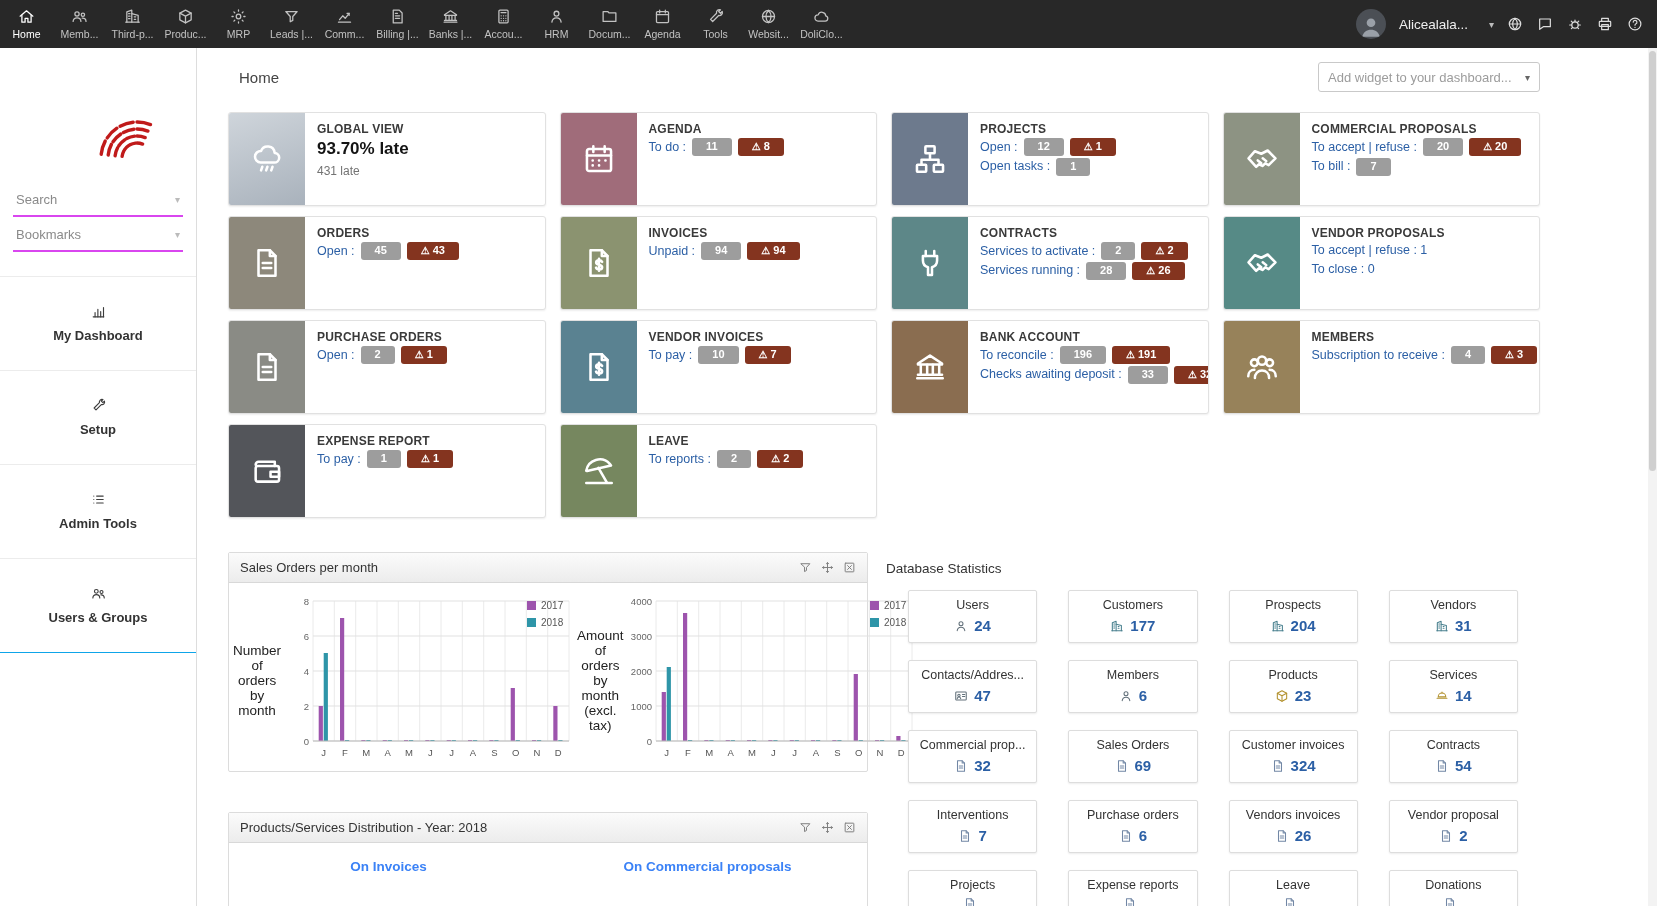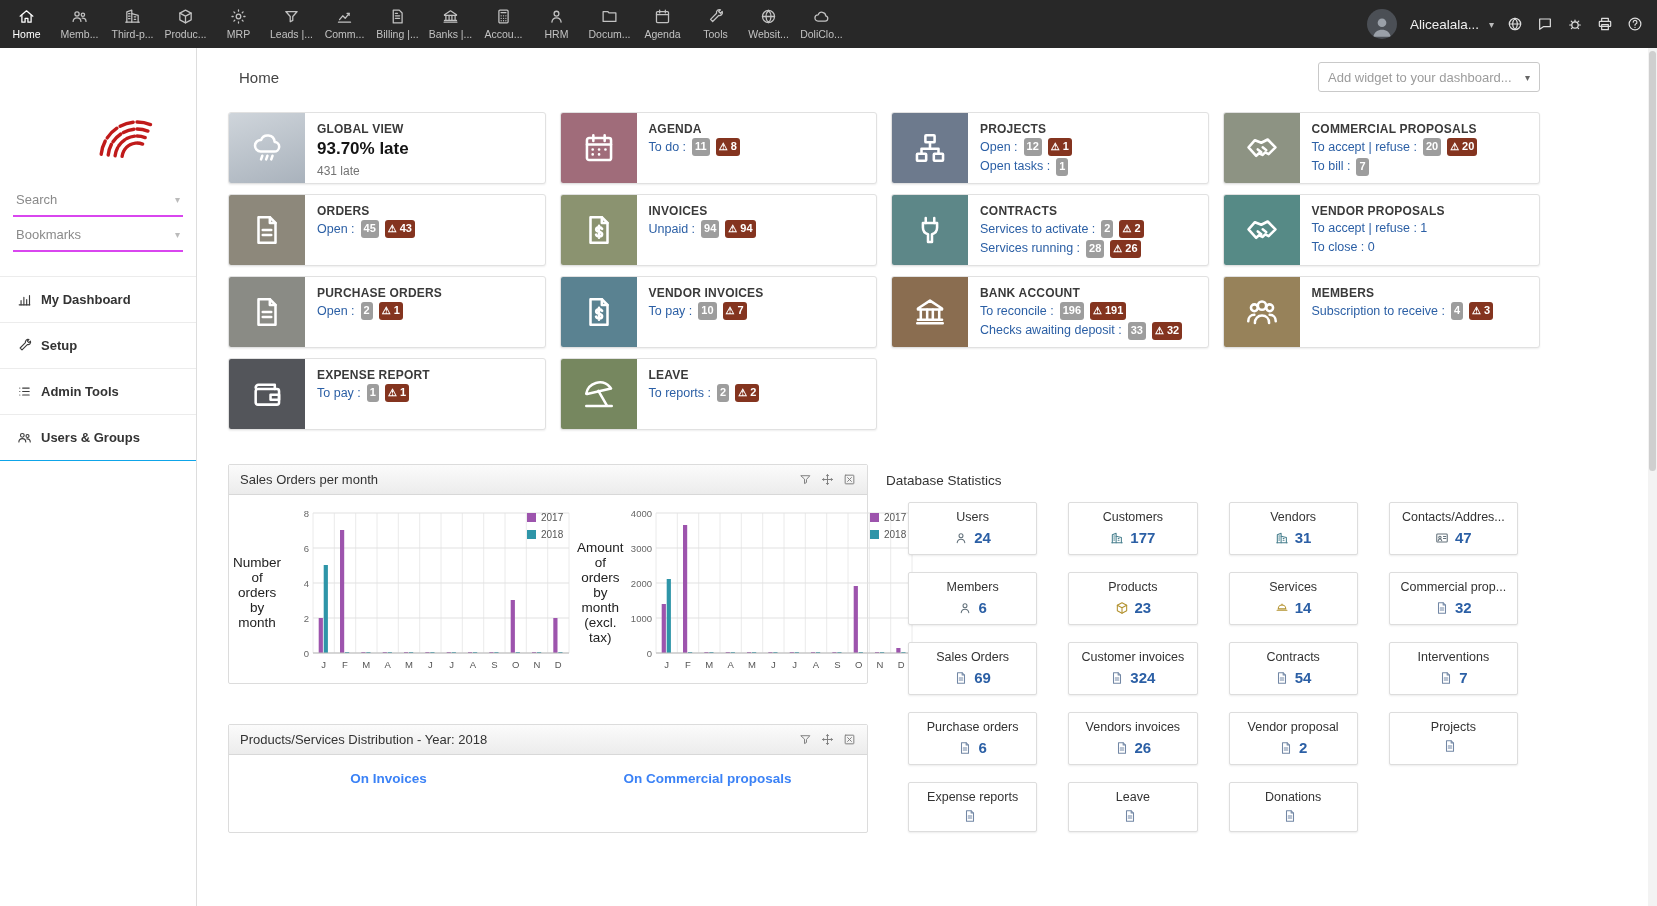--- a/index.html
+++ b/index.html
@@ -10,55 +10,55 @@
 
 .topbar{height:48px;background:#282828;display:flex;align-items:stretch;color:#c9c9c9;}
 .topbar-menu{display:flex;}
 .tb-item{width:53px;display:flex;flex-direction:column;align-items:center;justify-content:center;gap:3px;cursor:pointer;color:#c2c2c2;}
 .tb-item.active{color:#fff;}
 .tb-item .tb-ic svg{width:17px;height:17px;}
 .tb-label{font-size:10.5px;white-space:nowrap;}
 .topbar-right{margin-left:auto;display:flex;align-items:center;gap:13px;padding-right:14px;}
 .avatar{width:30px;height:30px;border-radius:50%;background:#4b4f55;overflow:hidden;display:flex;align-items:flex-end;justify-content:center;color:#9aa0a8;}
 .avatar svg{width:26px;height:26px;}
-.tb-user{display:flex;align-items:center;gap:10px;color:#efefef;font-size:13.5px;cursor:pointer;}
+.tb-user{display:flex;align-items:center;gap:21px;color:#efefef;font-size:13.5px;cursor:pointer;}
 .caret{font-size:10px;color:#bbb;}
 .tb-ricons{display:flex;align-items:center;gap:14px;}
 .tb-ricon{cursor:pointer;color:#ddd;}
 .tb-ricon svg{width:16px;height:16px;}
 
 
 .layout{display:flex;height:858px;}
 .sidebar{width:197px;flex-shrink:0;border-right:1px solid #ddd;padding-top:14px;background:#fff;}
 .logo{display:flex;justify-content:center;padding:8px 0 20px;}
 .side-select{margin:0 13px;padding:10px 3px 8px;border-bottom:2px solid #d946ef;color:#8a8a8a;font-size:13px;display:flex;justify-content:space-between;align-items:center;cursor:pointer;}
 .side-menu{margin-top:24px;}
-.menu-item{display:flex;align-items:center;gap:9px;padding:15px 17px;border-top:1px solid #ececec;font-size:13px;font-weight:bold;color:#333;cursor:pointer;}
+.menu-item{display:flex;align-items:center;gap:9px;padding:27px 17px;border-top:1px solid #ececec;font-size:13px;font-weight:bold;color:#333;cursor:pointer;flex-direction:column;}
 .menu-item:last-child{border-bottom:1px solid #0ea5e9;}
 .menu-item svg{width:15px;height:15px;color:#3c3c3c;}
 
 
 .content{flex:1;padding:14px 26px 0 31px;overflow:hidden;position:relative;background:#fff;}
 .content-header{display:flex;align-items:center;justify-content:space-between;margin-bottom:20px;max-width:1312px;}
 .breadcrumb{display:flex;align-items:center;gap:11px;}
 .breadcrumb-label{font-size:15px;color:#444;}
 .add-widget{width:222px;height:30px;border:1px solid #c9c9c9;border-radius:3px;background:#fff;display:flex;align-items:center;justify-content:space-between;padding:0 9px;color:#9c9c9c;font-size:13px;cursor:pointer;}
 .add-widget .caret{color:#666;}
 
 
 .widget-grid{display:grid;grid-template-columns:repeat(4,1fr);gap:10px 14px;max-width:1312px;}
-.widget{display:flex;height:72px;border:1px solid #e1e1e1;border-radius:3px;background:#fff;box-shadow:0 1px 2px rgba(0,0,0,.07);overflow:hidden;cursor:pointer;}
+.widget{display:flex;height:94px;border:1px solid #e1e1e1;border-radius:3px;background:#fff;box-shadow:0 1px 2px rgba(0,0,0,.07);overflow:hidden;cursor:pointer;}
 .widget-tile{width:76px;flex-shrink:0;display:flex;align-items:center;justify-content:center;color:#fff;}
 .widget-tile svg{width:34px;height:34px;}
 .widget-body{padding:9px 12px 6px;display:flex;flex-direction:column;gap:2px;min-width:0;}
 .widget-title{font-size:12px;font-weight:bold;color:#3a3a3a;letter-spacing:.2px;white-space:nowrap;}
 .wline{font-size:12.5px;color:#2b5fa5;display:flex;align-items:center;gap:6px;white-space:nowrap;line-height:1.35;}
 .wline.big{font-size:17px;font-weight:bold;color:#141414;}
 .wline.muted{font-size:12px;color:#737373;}
-.badge{background:#9d9d9d;color:#fff;font-size:11px;font-weight:bold;padding:1px 3px;border-radius:3px;line-height:1.45;}
+.badge{background:#9d9d9d;color:#fff;font-size:11px;font-weight:bold;padding:1px 14px;border-radius:3px;line-height:1.45;}
 .badge.warn{background:#84341f;display:inline-flex;align-items:center;gap:3px;}
 .warn-tri{font-size:10px;line-height:1;}
 
 
 .lower{display:flex;gap:16px;margin-top:34px;max-width:1312px;align-items:flex-start;}
 .col-left{width:640px;flex-shrink:0;}
 .col-right{flex:1;}
 .panel{border:1px solid #dcdcdc;border-radius:2px;background:#fff;}
 .panel-header{background:linear-gradient(#fbfbfb,#ececec);border-bottom:1px solid #d8d8d8;padding:7px 11px;display:flex;align-items:center;}
 .panel-title{font-size:13px;color:#333;}
@@ -890,30 +890,44 @@
                       <path d="M4 20V6.5L10.5 4v16"></path>
                       <path d="M10.5 9l9 2.2V20"></path>
                       <path d="M3 20h18"></path>
                       <path d="M6.5 8.5h1.5M6.5 12h1.5M6.5 15.5h1.5M14 13h1.5M14 16h1.5"></path>
                     </svg>
                   </span>
                   <span>177</span>
                 </div>
               </div>
               <div class="stat-box">
-                <div class="stat-label">Vendors</div>
+                <div class="stat-label">Prospects</div>
                 <div class="stat-value">
                   <span style="color:#49808f">
                     <svg viewBox="0 0 24 24" fill="none" stroke="currentColor" stroke-width="1.8" stroke-linecap="round" stroke-linejoin="round">
                       <path d="M4 20V6.5L10.5 4v16"></path>
                       <path d="M10.5 9l9 2.2V20"></path>
                       <path d="M3 20h18"></path>
                       <path d="M6.5 8.5h1.5M6.5 12h1.5M6.5 15.5h1.5M14 13h1.5M14 16h1.5"></path>
                     </svg>
                   </span>
+                  <span>204</span>
+                </div>
+              </div>
+              <div class="stat-box">
+                <div class="stat-label">Vendors</div>
+                <div class="stat-value">
+                  <span style="color:#49808f">
+                    <svg viewBox="0 0 24 24" fill="none" stroke="currentColor" stroke-width="1.8" stroke-linecap="round" stroke-linejoin="round">
+                      <path d="M4 20V6.5L10.5 4v16"></path>
+                      <path d="M10.5 9l9 2.2V20"></path>
+                      <path d="M3 20h18"></path>
+                      <path d="M6.5 8.5h1.5M6.5 12h1.5M6.5 15.5h1.5M14 13h1.5M14 16h1.5"></path>
+                    </svg>
+                  </span>
                   <span>31</span>
                 </div>
               </div>
               <div class="stat-box">
                 <div class="stat-label">Contacts/Addres...</div>
                 <div class="stat-value">
                   <span style="color:#62707a">
                     <svg viewBox="0 0 24 24" fill="none" stroke="currentColor" stroke-width="1.8" stroke-linecap="round" stroke-linejoin="round">
                       <rect x="3" y="5" width="18" height="14" rx="1.5"></rect>
                       <circle cx="8.5" cy="11" r="2"></circle>

